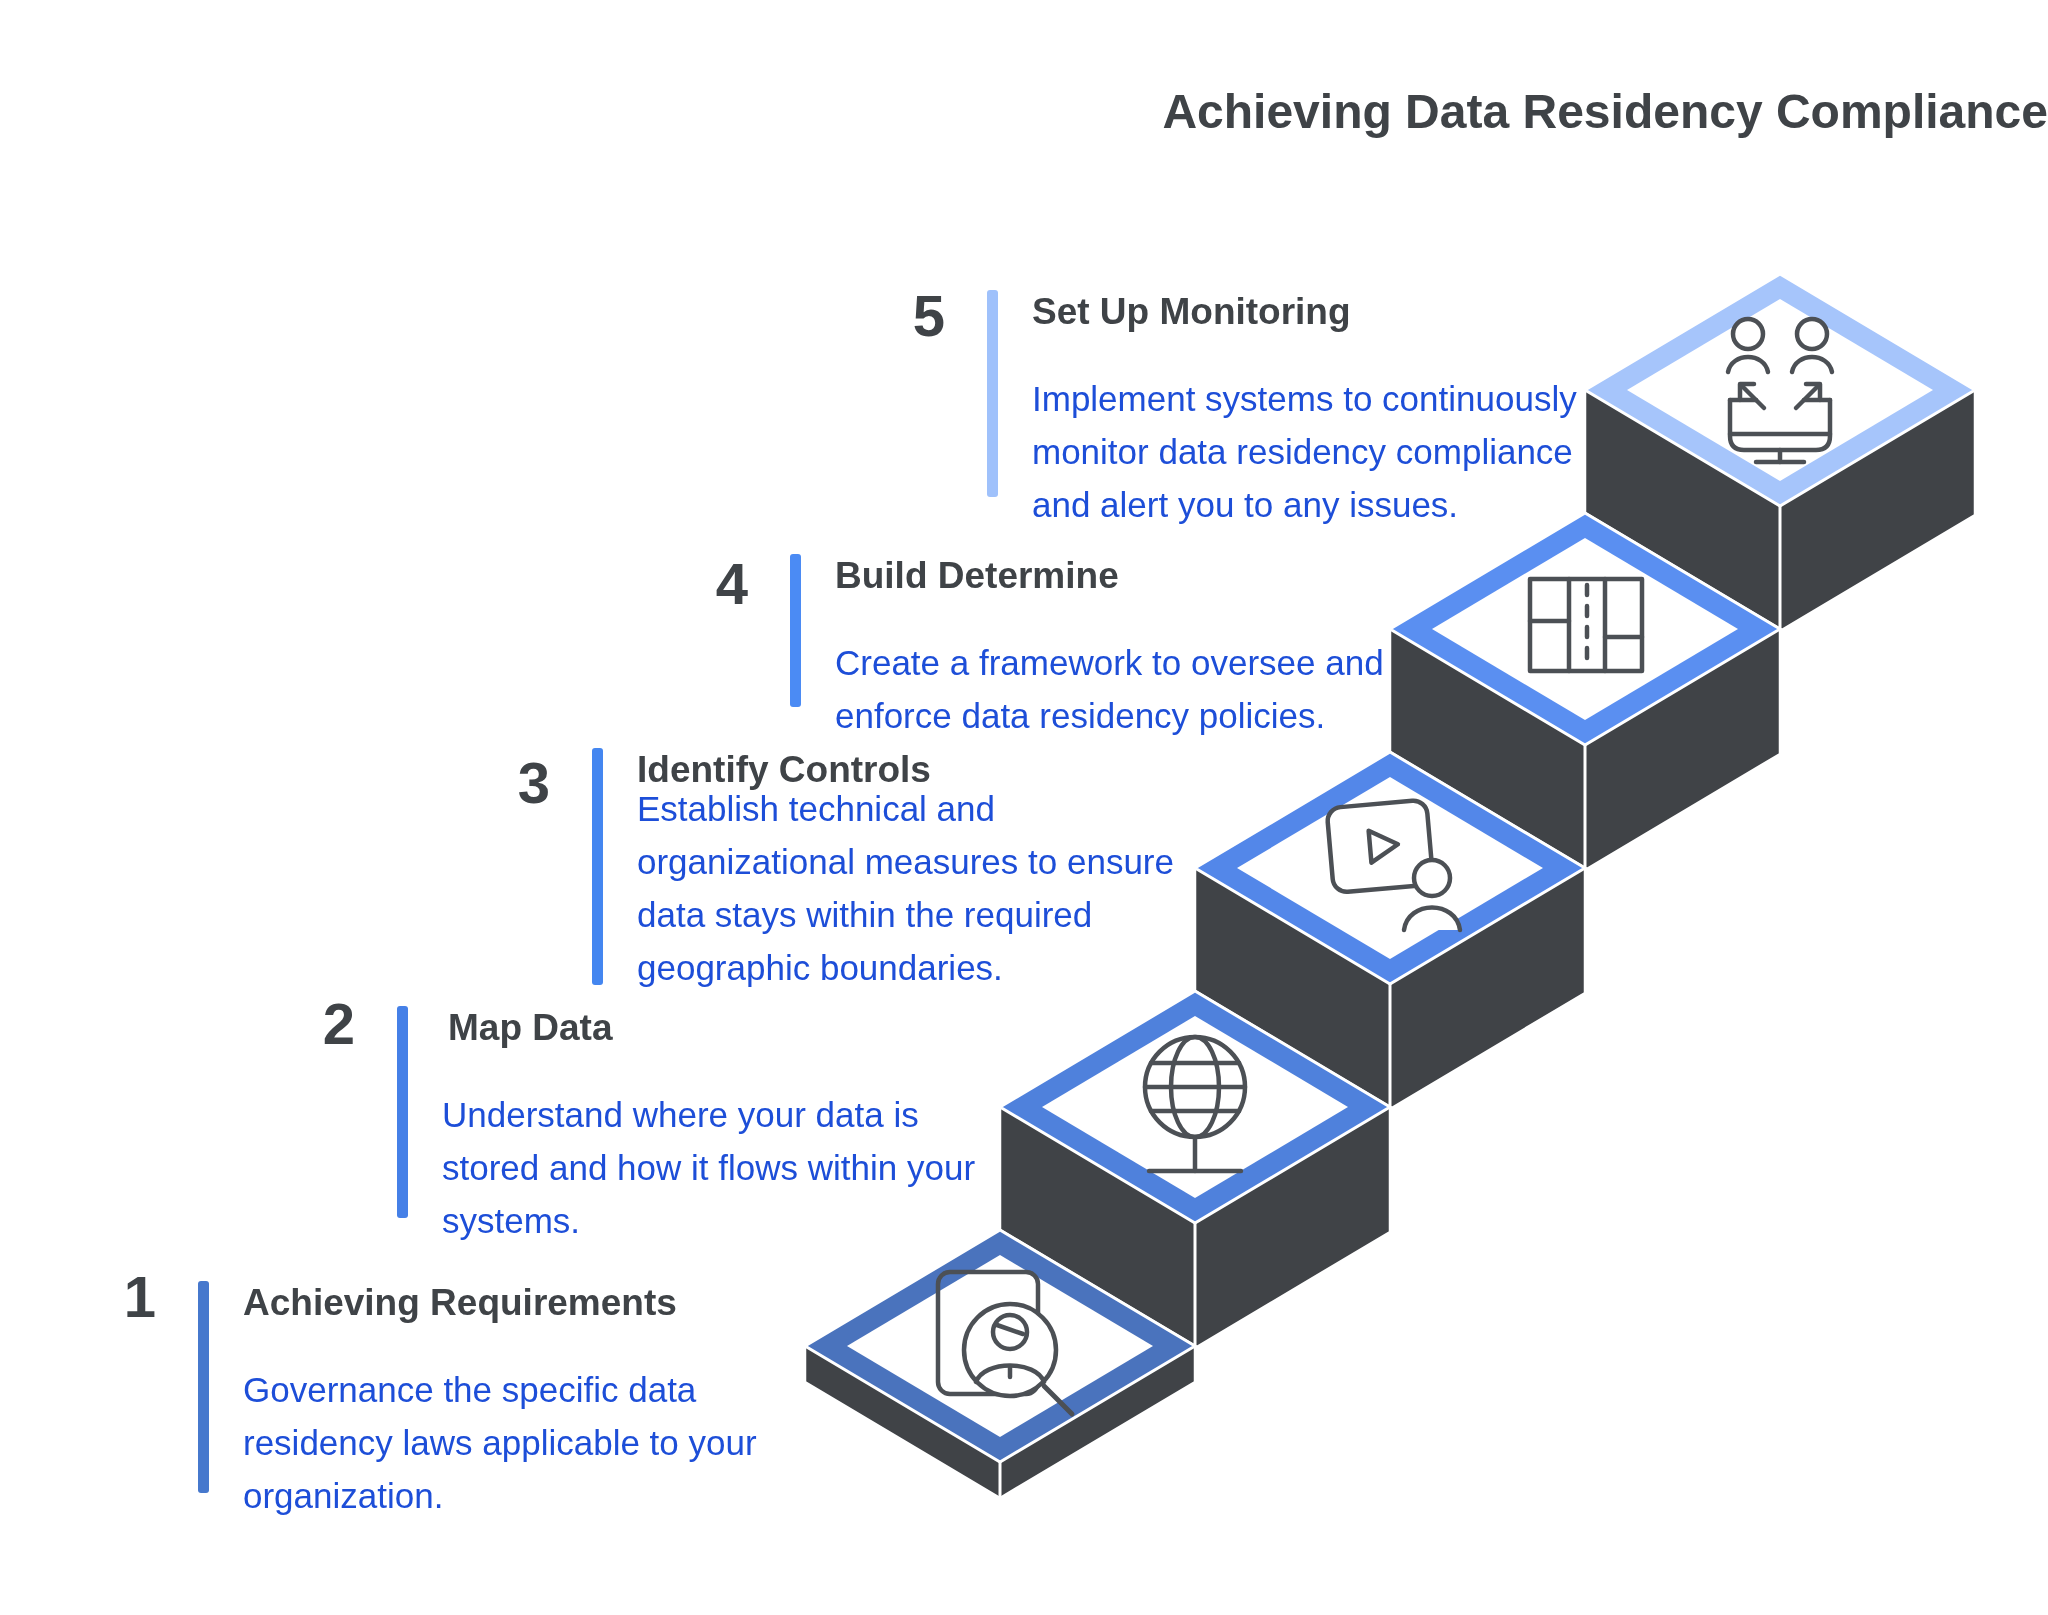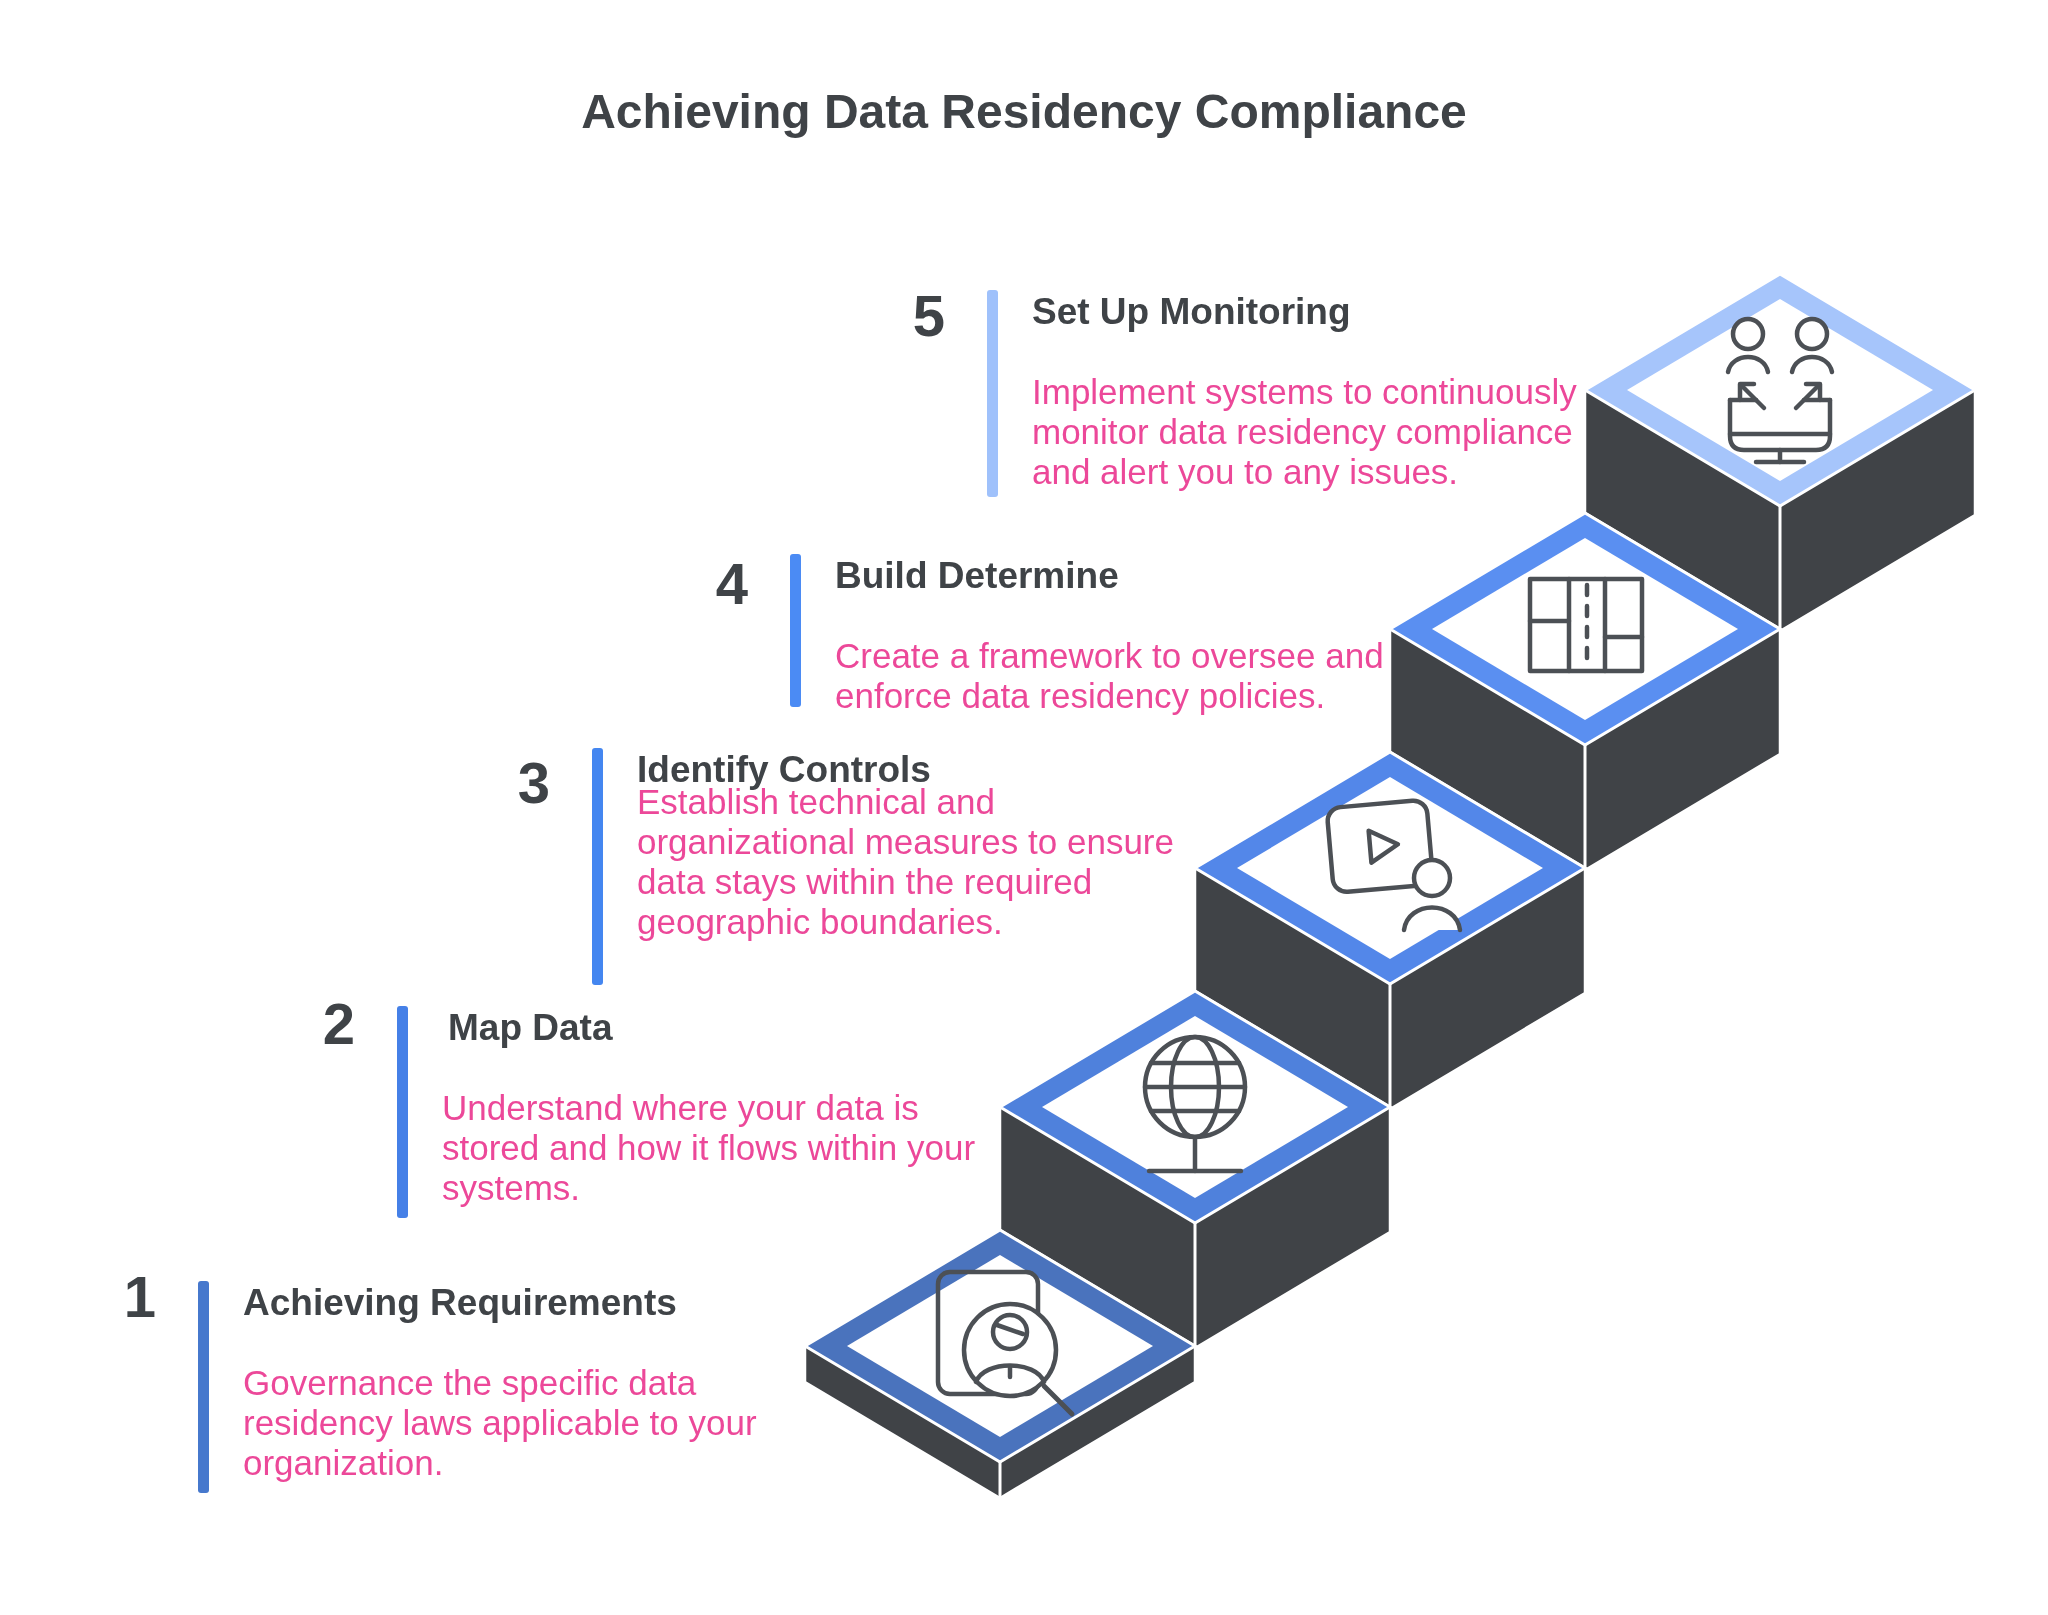--- a/index.html
+++ b/index.html
@@ -1,27 +1,27 @@
 <!DOCTYPE html>
 <html><head>
 <meta charset="utf-8">
 <style>
   html,body{margin:0;padding:0;background:#ffffff;}
   body{width:2048px;height:1615px;position:relative;overflow:hidden;
        font-family:"Liberation Sans","DejaVu Sans",sans-serif;}
   .canvas{position:absolute;inset:0;width:2048px;height:1615px;}
-  .title{position:absolute;left:0;top:84px;width:2048px;text-align:center;
+  .title{position:absolute;left:0;top:84px;width:2048px;text-align:right;
          font-size:48px;font-weight:bold;color:#3f4347;letter-spacing:0px;}
   .stairs-svg{position:absolute;left:0;top:0;width:2048px;height:1615px;}
   .step{position:absolute;}
   .step-number{position:absolute;width:140px;text-align:right;
                font-size:58px;font-weight:bold;color:#3f4347;line-height:1;}
   .accent-bar{position:absolute;width:11px;border-radius:3px;}
   .step-title{position:absolute;font-size:37px;font-weight:bold;color:#3f4347;line-height:1.15;white-space:nowrap;}
-  .step-desc{position:absolute;font-size:35px;color:#ec4899;line-height:40px;
+  .step-desc{position:absolute;font-size:35px;color:#1d4ed8;line-height:53px;
              white-space:pre-line;width:560px;}
 </style>
 </head>
 <body>
 
 <div class="canvas">
 
   <div class="title">Achieving Data Residency Compliance</div>
 
   <svg class="stairs-svg" viewBox="0 0 2048 1615">

